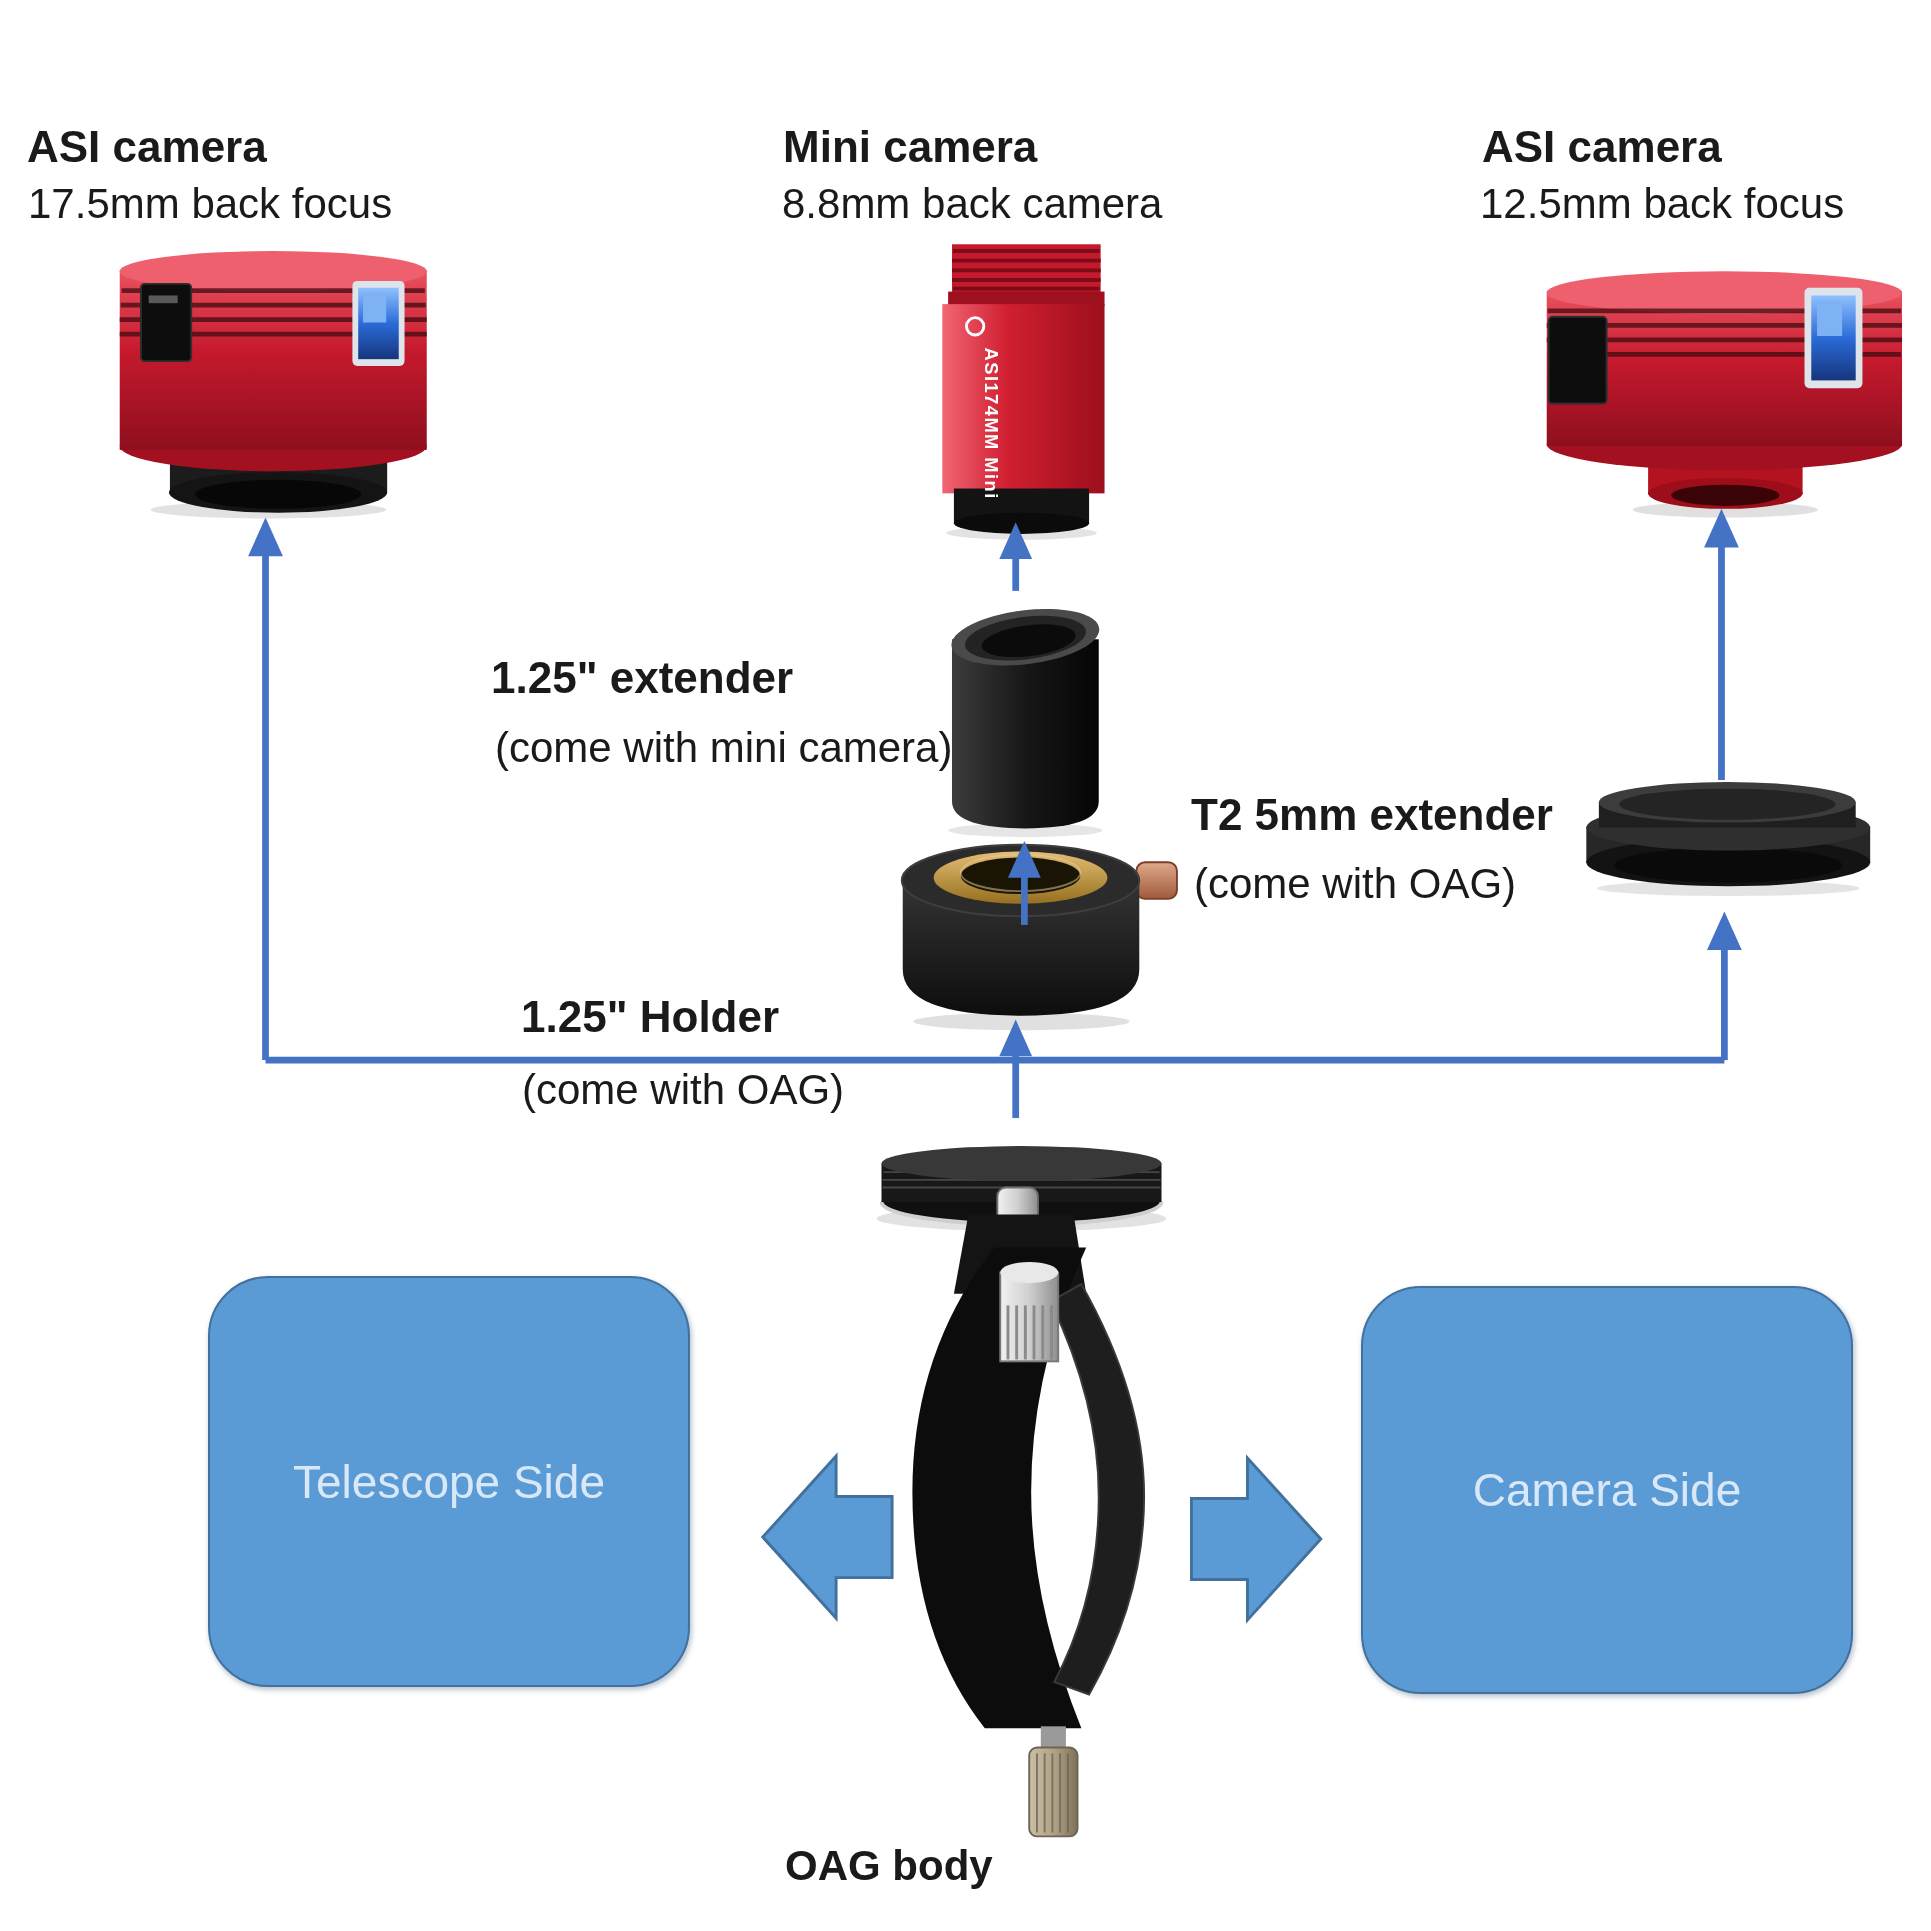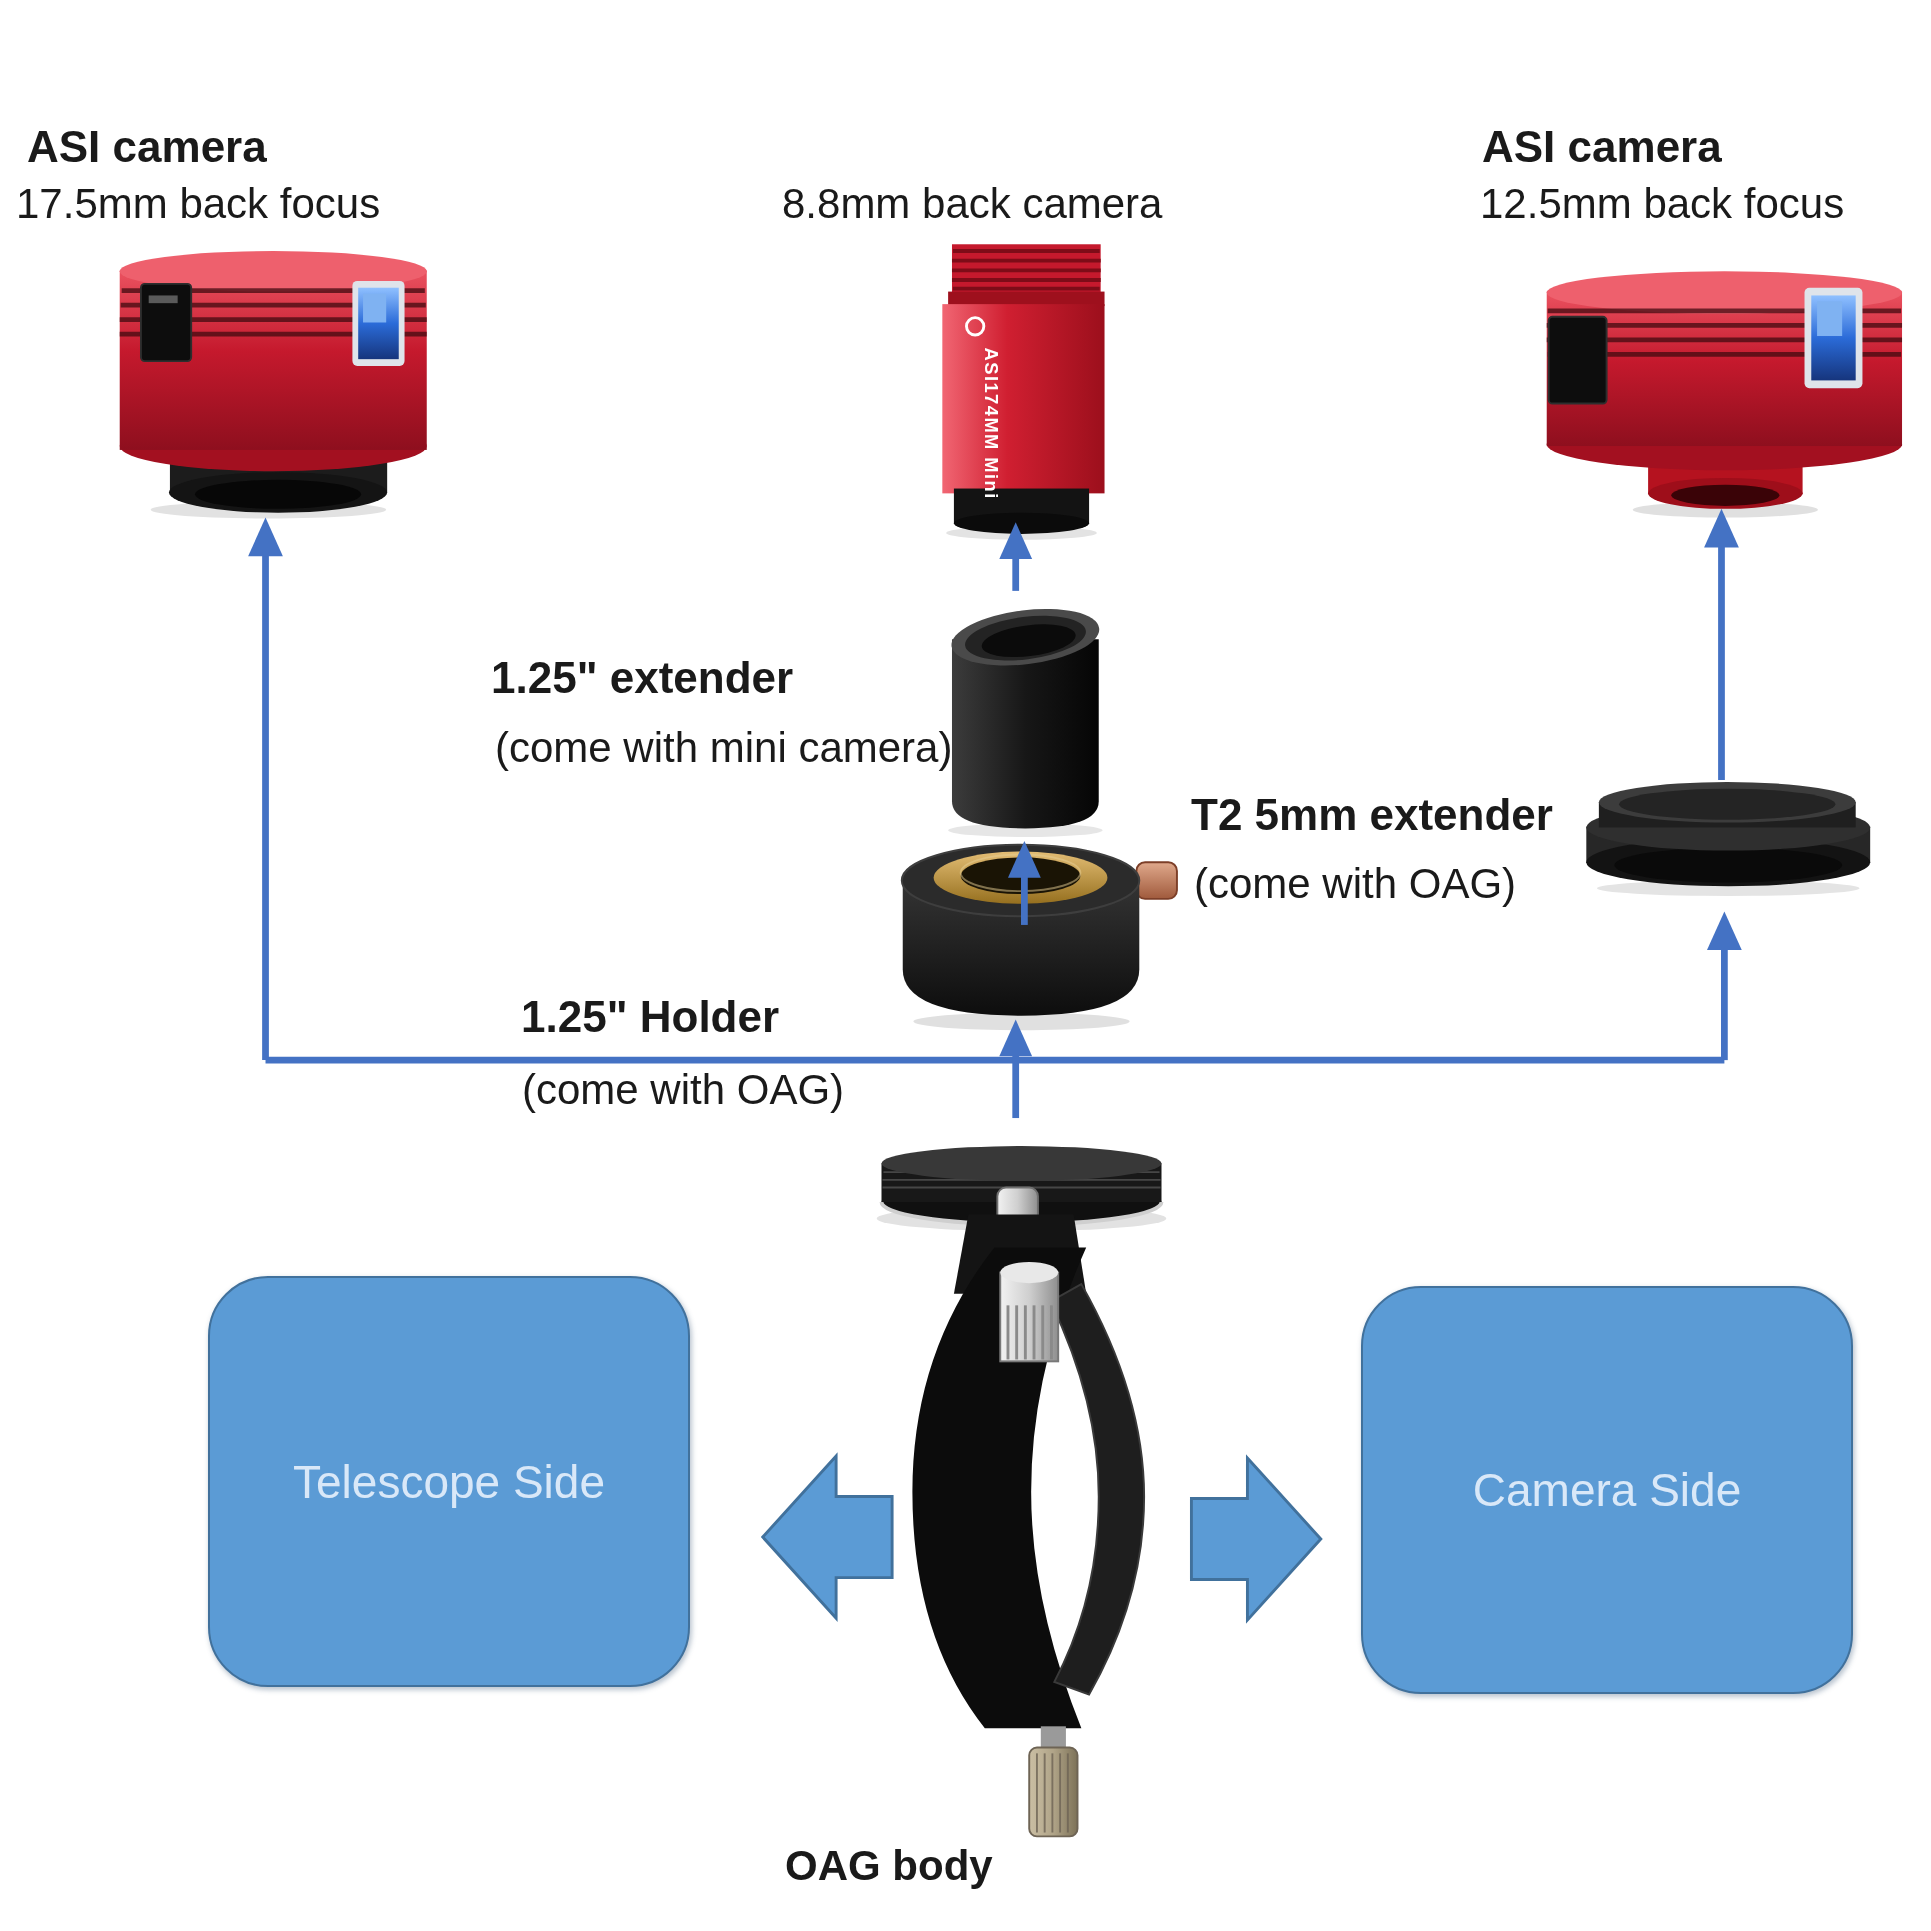--- a/index.html
+++ b/index.html
@@ -228,22 +228,23 @@
   </svg>
 
   <div class="side-box" style="left:208px;top:1276px;width:478px;height:407px;">
     <span>Telescope Side</span>
   </div>
   <div class="side-box" style="left:1361px;top:1286px;width:488px;height:404px;">
     <span>Camera Side</span>
   </div>
 
   <div class="lbl b" style="left:27px;top:124px;width:483px;">ASI camera</div>
-  <div class="lbl" style="left:16px;top:182px;width:483px;">17.5mm back focus</div>
-
+  <div class="lbl" style="left:28px;top:182px;width:483px;">17.5mm back focus</div>
+
+  <div class="lbl b" style="left:783px;top:124px;width:483px;">Mini camera</div>
   <div class="lbl" style="left:782px;top:182px;width:483px;">8.8mm back camera</div>
 
   <div class="lbl b" style="left:1482px;top:124px;width:483px;">ASI camera</div>
   <div class="lbl" style="left:1480px;top:182px;width:483px;">12.5mm back focus</div>
 
   <div class="lbl b" style="left:491px;top:655px;width:483px;">1.25" extender</div>
   <div class="lbl" style="left:495px;top:726px;width:483px;">(come with mini camera)</div>
 
   <div class="lbl b" style="left:521px;top:994px;width:483px;">1.25" Holder</div>
   <div class="lbl" style="left:522px;top:1068px;width:483px;">(come with OAG)</div>

